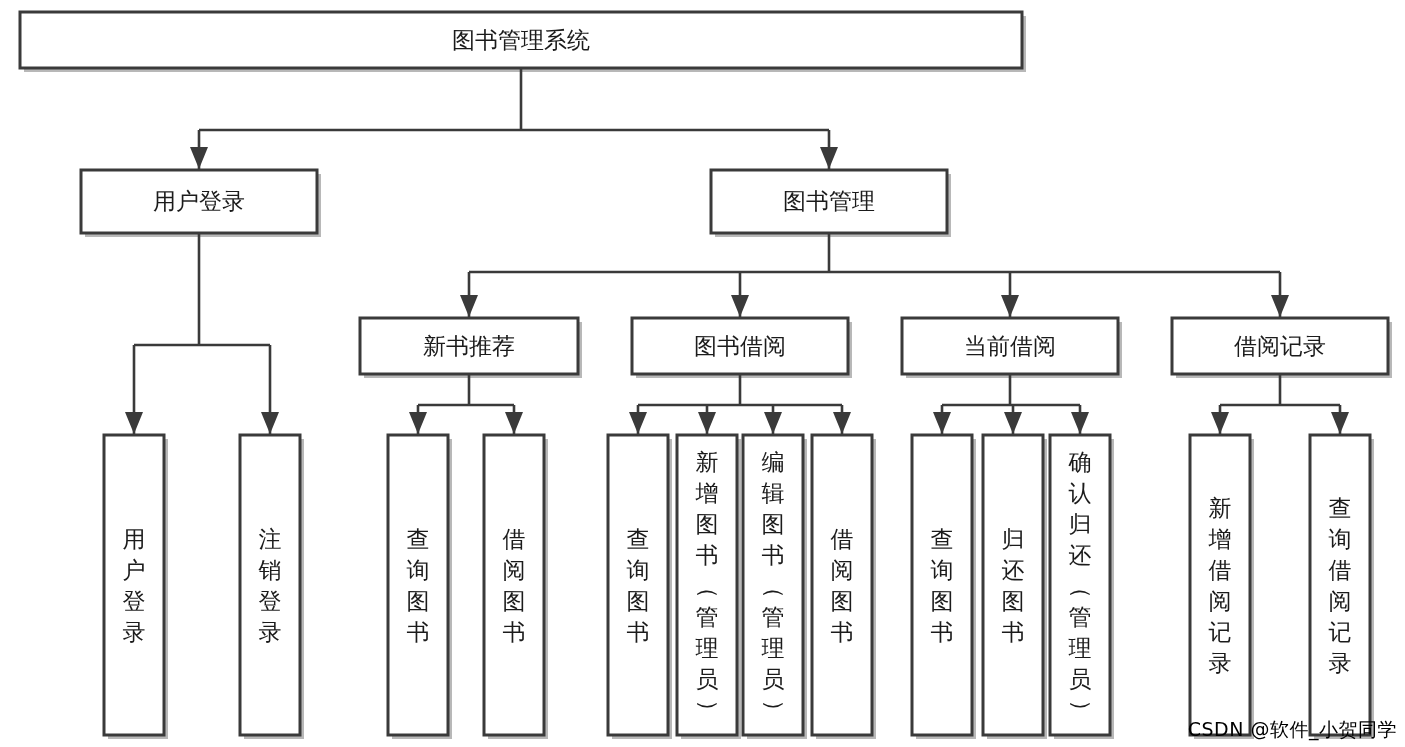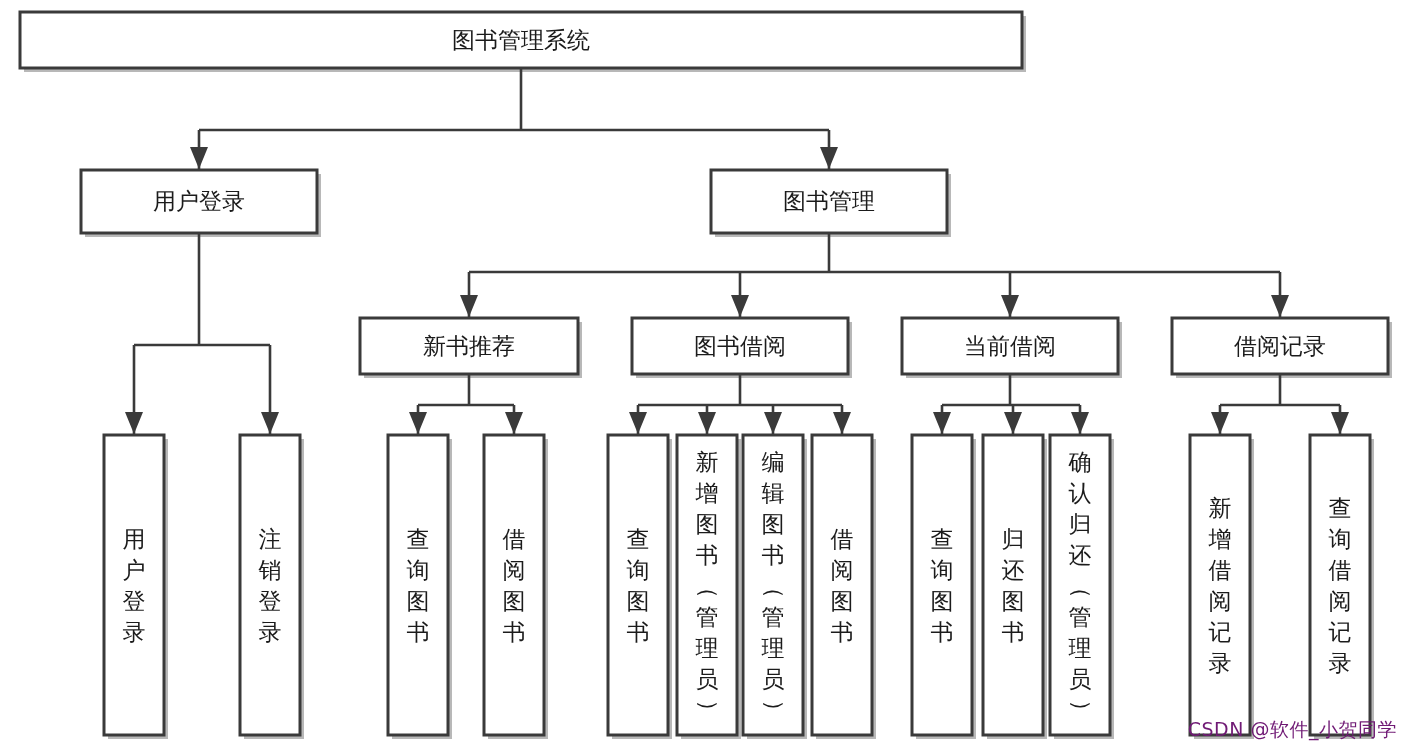--- a/index.html
+++ b/index.html
@@ -20,21 +20,21 @@
     dominant-baseline:middle;text-anchor:middle;
   }
   .leaf-label{
     font-family:"DejaVu Sans","Liberation Sans",sans-serif;
     font-size:23px;fill:#1b1b1b;
   }
   .leaf-char{text-anchor:middle;dominant-baseline:middle;}
   .watermark{
     position:absolute;right:8px;bottom:4px;
     font-family:"DejaVu Sans","Liberation Sans",sans-serif;
-    font-size:19px;color:#701a75;white-space:nowrap;
+    font-size:19px;color:#000000;white-space:nowrap;
     letter-spacing:0.5px;user-select:none;
   }
 </style>
 </head>
 <body>
 
 <div id="diagram-root">
   <svg id="tree" viewBox="0 0 1405 747">
       <g>
         <rect x="24" y="16" width="1002" height="56" class="node-shadow"></rect>

